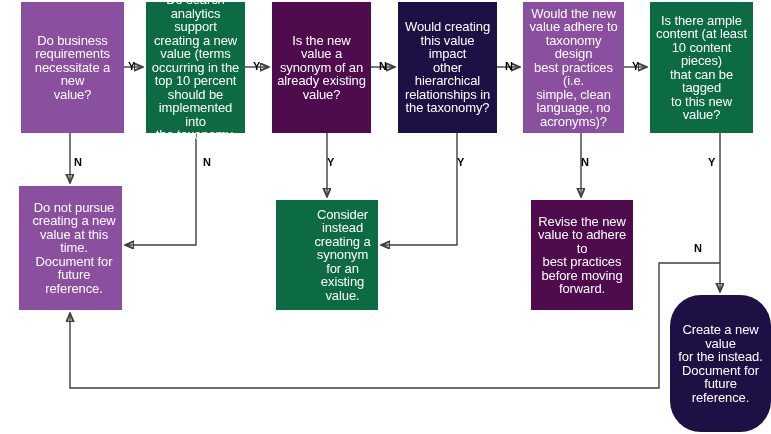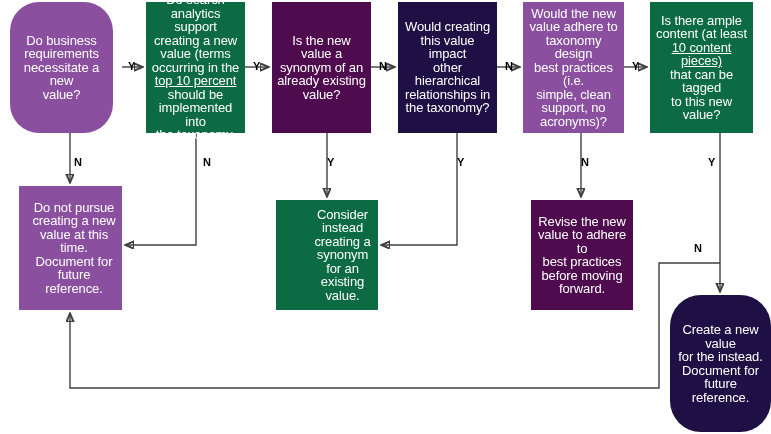--- a/index.html
+++ b/index.html
@@ -12,21 +12,21 @@
     align-items:center;
     justify-content:center;
     text-align:center;
     color:#ffffff;
     font-size:13px;
     line-height:13.5px;
     padding:4px 5px;
     letter-spacing:-0.1px;
   }
   .node .txt{display:block;width:100%;}
-  .node .u{text-decoration:underline;}
+  .node .u{}
   .edge-label{
     position:absolute;
     font-size:11px;
     font-weight:bold;
     color:#000000;
     line-height:11px;
   }
   svg#wires{position:absolute;left:0;top:0;width:771px;height:434px;overflow:visible;}
   svg#wires path, svg#wires line{fill:none;stroke:#404040;stroke-width:1.4px;}
 </style>
@@ -51,34 +51,34 @@
         <path d="M196,133 L196,245 L126,245" marker-end="url(#arrow)" stroke="#404040"></path>
         <path d="M327,133 L327,196" marker-end="url(#arrow)" stroke="#404040"></path>
         <path d="M457,133 L457,245 L382,245" marker-end="url(#arrow)" stroke="#404040"></path>
         <path d="M581,133 L581,196" marker-end="url(#arrow)" stroke="#404040"></path>
         <path d="M720,133 L720,291" marker-end="url(#arrow)" stroke="#404040"></path>
         <path d="M720,263 L659,263 L659,388 L70,388 L70,314" marker-end="url(#arrow)" stroke="#404040"></path>
       </g>
   </svg>
 
   <div id="nodes-layer">
-      <div class="node" style="left: 10px; top: 2px; width: 103px; height: 131px; background: rgb(138, 79, 158); border-radius: 29px;">
+      <div class="node" style="left: 21px; top: 2px; width: 103px; height: 131px; background: rgb(138, 79, 158);">
         <span class="txt"><span>Do business</span><br><span>requirements</span><br><span>necessitate a new</span><br><span>value?</span></span>
       </div>
       <div class="node" style="left: 146px; top: 2px; width: 99px; height: 131px; background: rgb(12, 107, 66);">
         <span class="txt"><span>Do search</span><br><span>analytics support</span><br><span>creating a new</span><br><span>value (terms</span><br><span>occurring in the</span><br><span class="u">top 10 percent</span><br><span>should be</span><br><span>implemented into</span><br><span>the taxonomy.</span></span>
       </div>
       <div class="node" style="left: 272px; top: 2px; width: 99px; height: 131px; background: rgb(78, 11, 78);">
         <span class="txt"><span>Is the new value a</span><br><span>synonym of an</span><br><span>already existing</span><br><span>value?</span></span>
       </div>
       <div class="node" style="left: 398px; top: 2px; width: 99px; height: 131px; background: rgb(30, 16, 68);">
         <span class="txt"><span>Would creating</span><br><span>this value impact</span><br><span>other hierarchical</span><br><span>relationships in</span><br><span>the taxonomy?</span></span>
       </div>
       <div class="node" style="left: 523px; top: 2px; width: 101px; height: 131px; background: rgb(138, 79, 158);">
-        <span class="txt"><span>Would the new</span><br><span>value adhere to</span><br><span>taxonomy design</span><br><span>best practices (i.e.</span><br><span>simple, clean</span><br><span>support, no</span><br><span>acronyms)?</span></span>
+        <span class="txt"><span>Would the new</span><br><span>value adhere to</span><br><span>taxonomy design</span><br><span>best practices (i.e.</span><br><span>simple, clean</span><br><span>language, no</span><br><span>acronyms)?</span></span>
       </div>
       <div class="node" style="left: 650px; top: 2px; width: 103px; height: 131px; background: rgb(12, 107, 66);">
         <span class="txt"><span>Is there ample</span><br><span>content (at least</span><br><span class="u">10 content pieces)</span><br><span>that can be tagged</span><br><span>to this new value?</span></span>
       </div>
       <div class="node" style="left: 19px; top: 186px; width: 103px; height: 124px; background: rgb(138, 79, 158); padding-left: 12px;">
         <span class="txt"><span>Do not pursue</span><br><span>creating a new</span><br><span>value at this time.</span><br><span>Document for</span><br><span>future reference.</span></span>
       </div>
       <div class="node" style="left: 276px; top: 200px; width: 102px; height: 110px; background: rgb(12, 107, 66); padding-left: 36px;">
         <span class="txt"><span>Consider instead</span><br><span>creating a</span><br><span>synonym for an</span><br><span>existing value.</span></span>
       </div>

